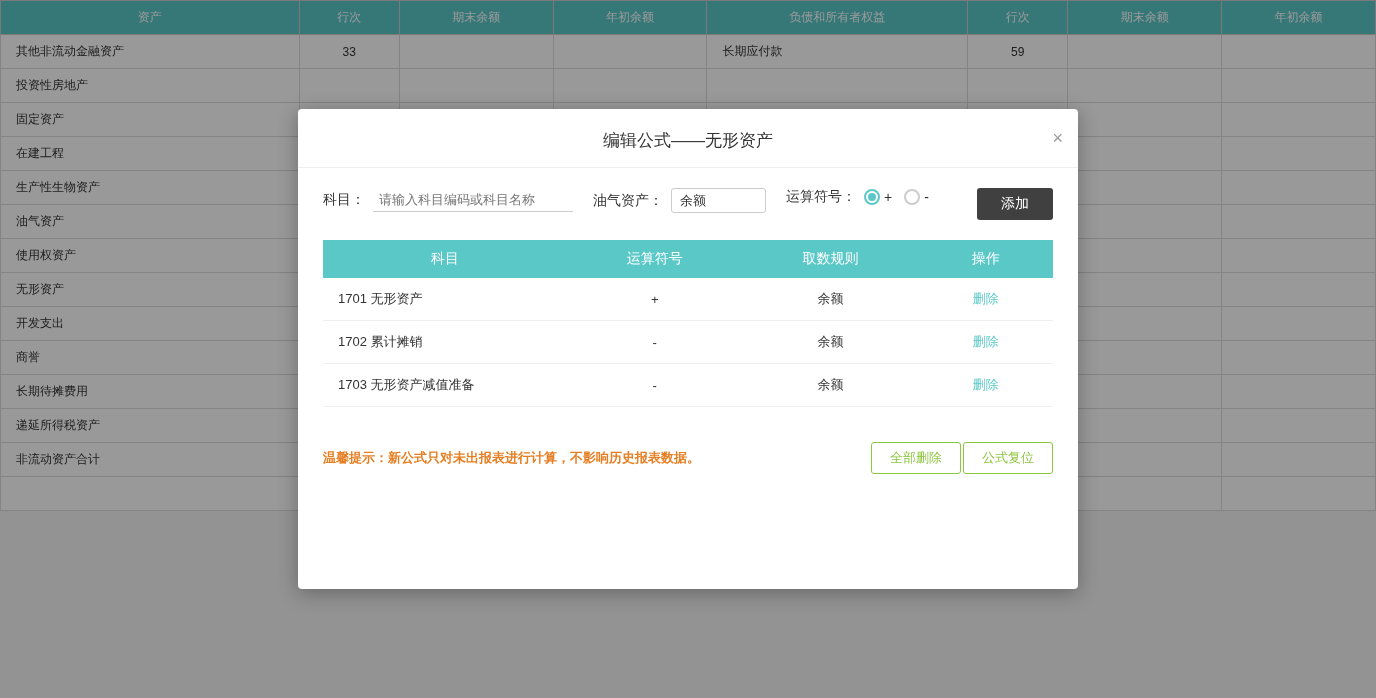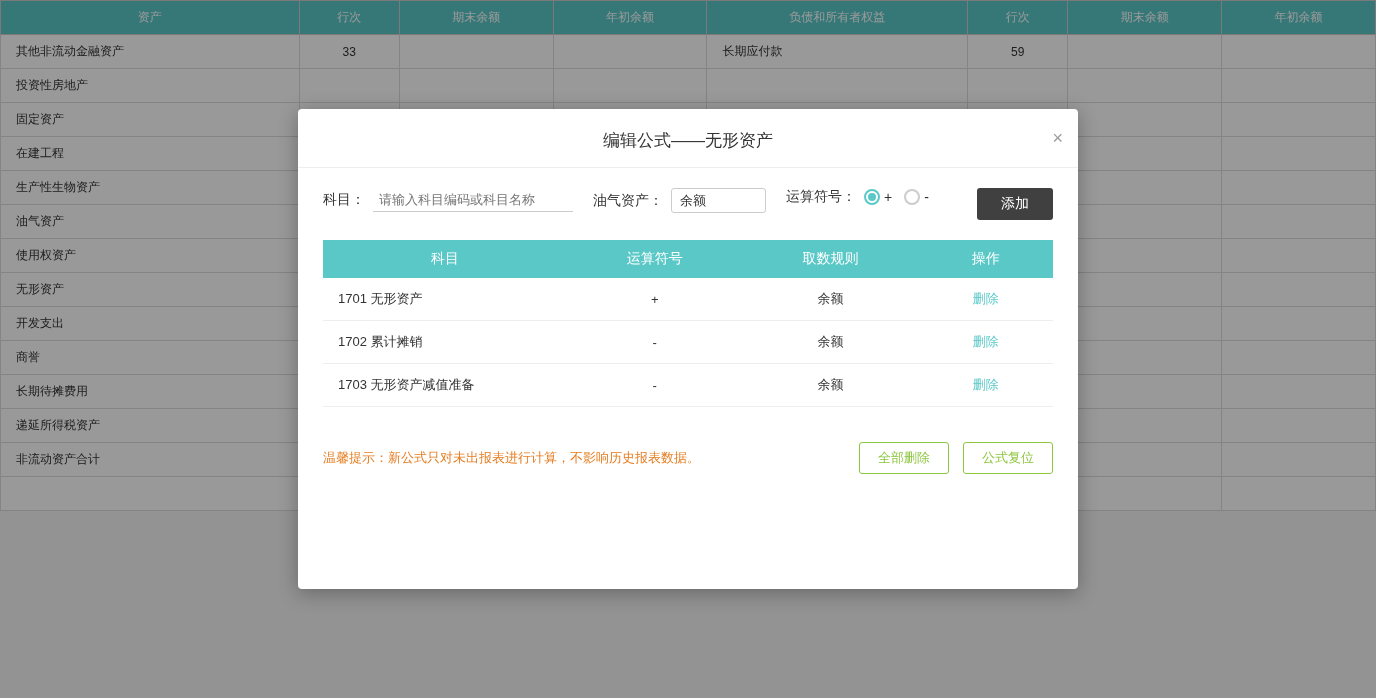--- a/index.html
+++ b/index.html
@@ -248,25 +248,26 @@
     .modal-footer {
       display: flex;
       align-items: center;
       justify-content: space-between;
       padding: 15px 25px 10px;
     }
 
     .footer-hint {
       color: #e67e22;
       font-size: 13px;
+      font-weight: bold;
     }
 
     .footer-btns {
       display: flex;
-      gap: 14px;
+      gap: 2px;
     }
 
     .outline-btn {
       background: #fff;
       color: #8dc63f;
       border: 1px solid #8dc63f;
       border-radius: 3px;
       padding: 6px 18px;
       font-size: 13px;
       cursor: pointer;

